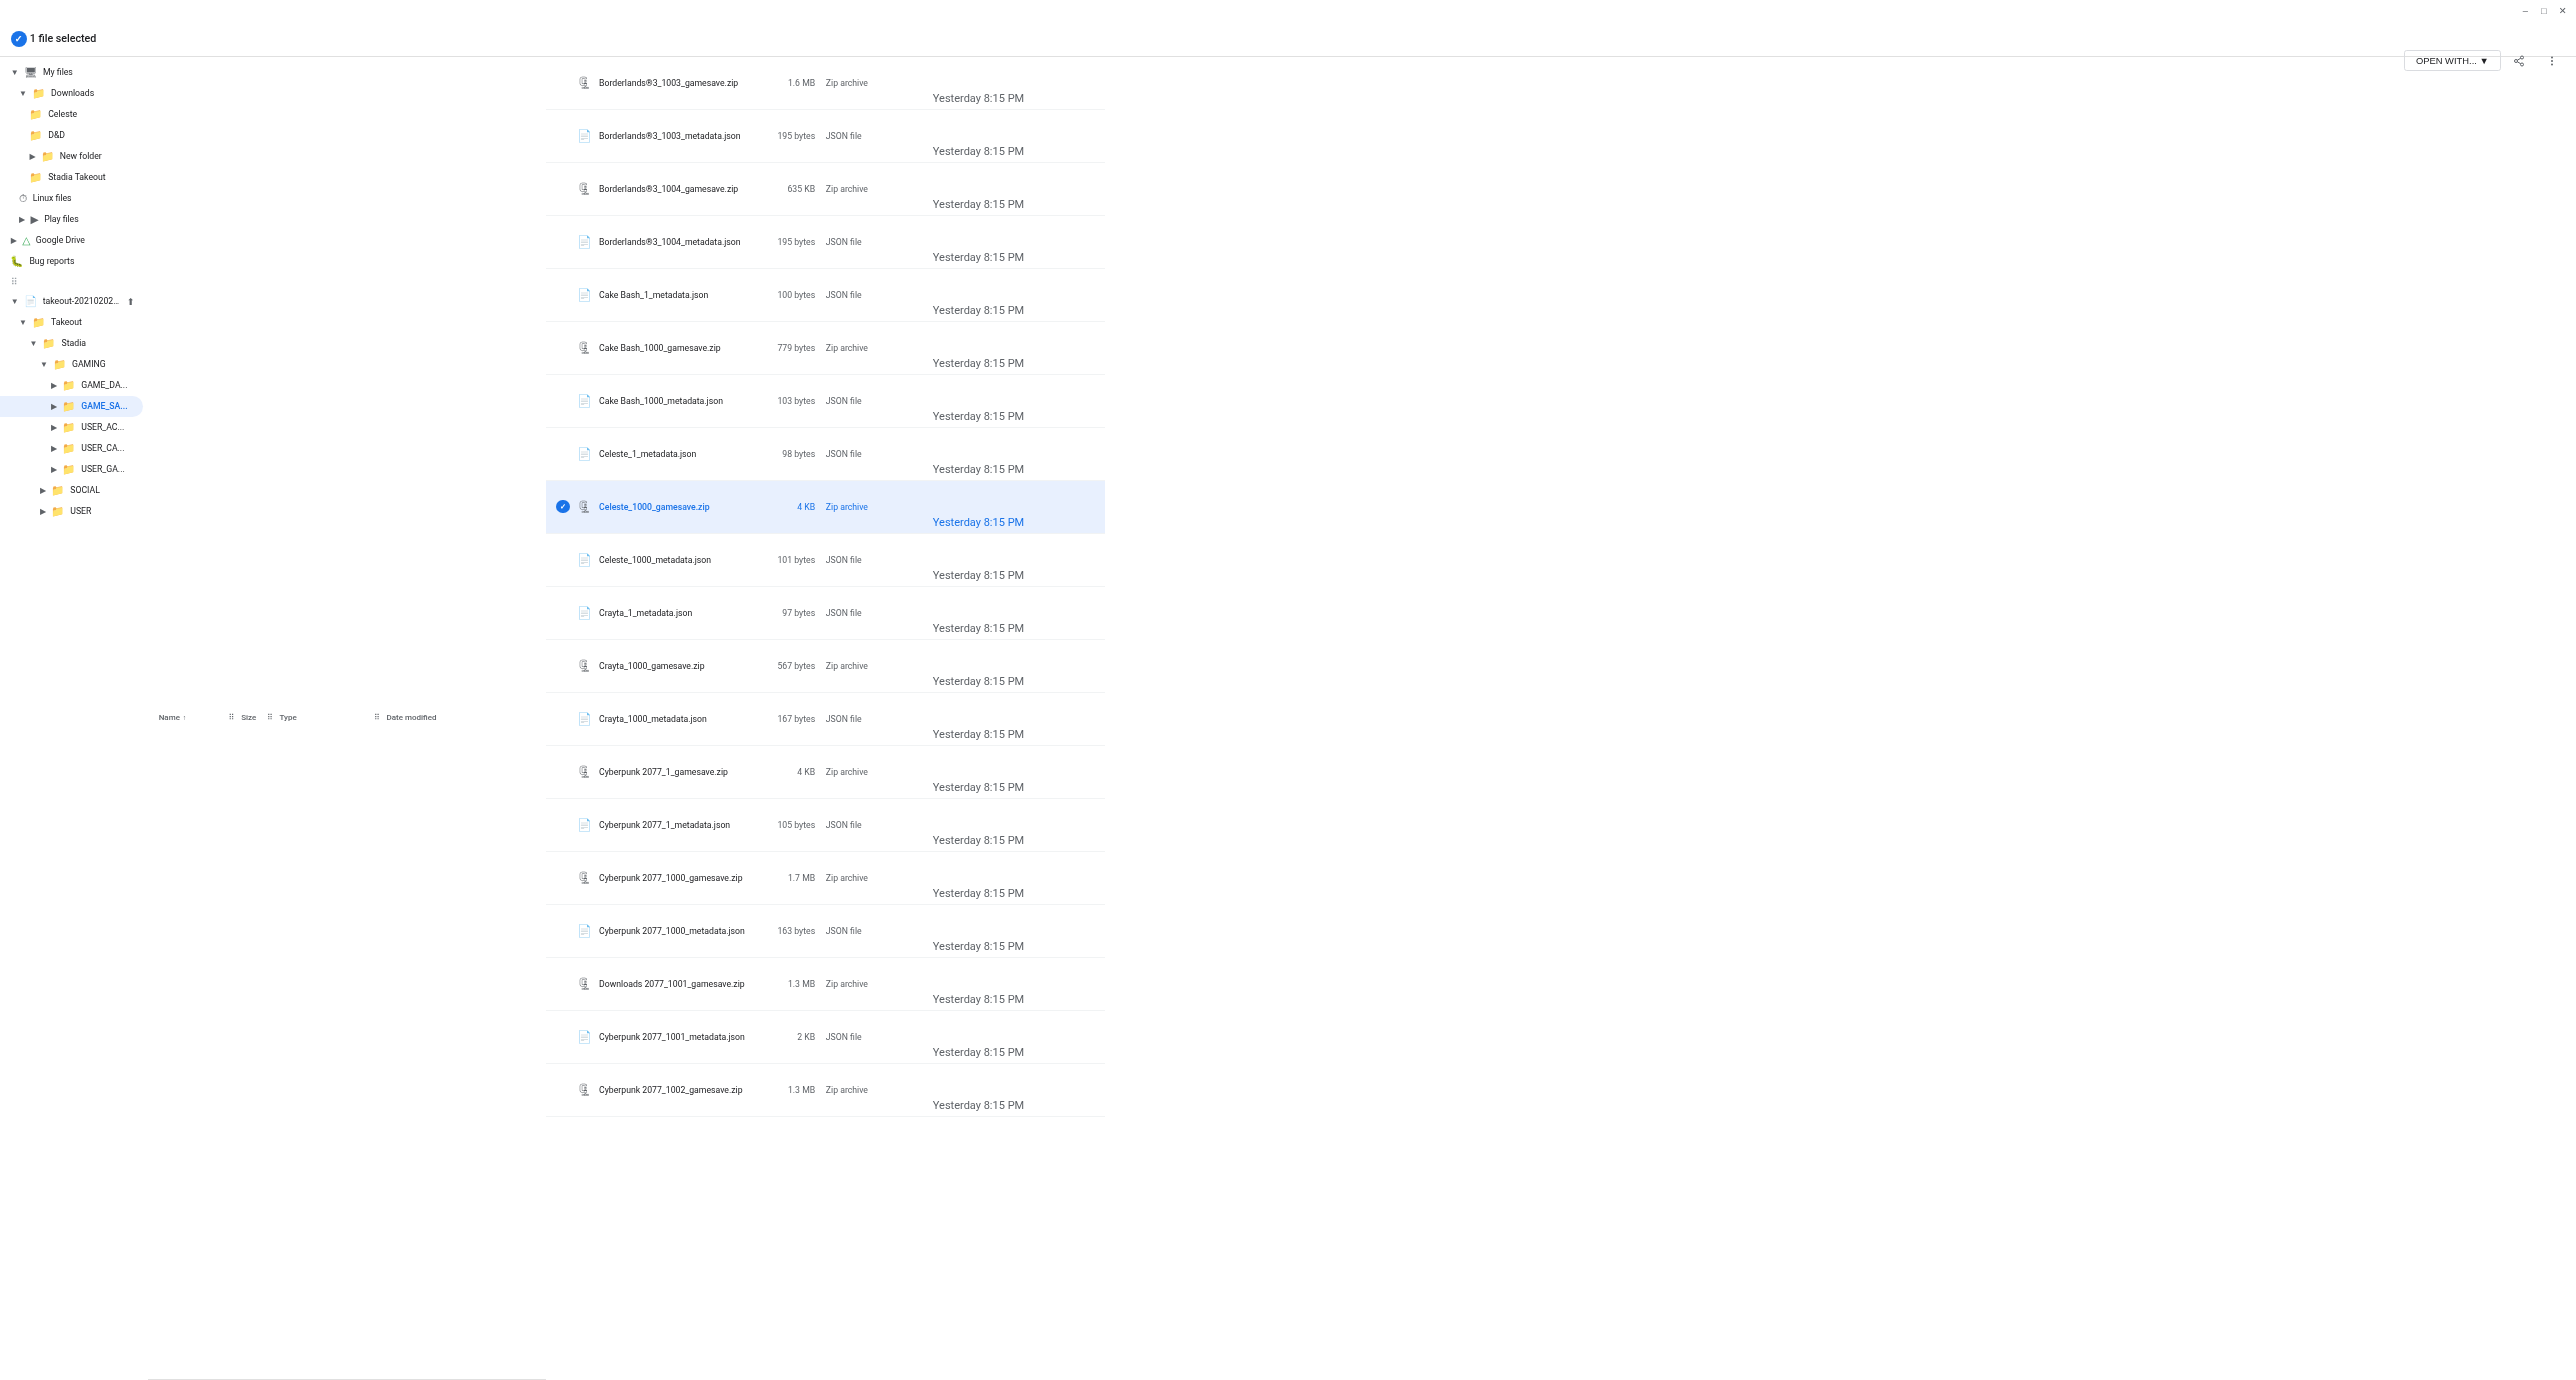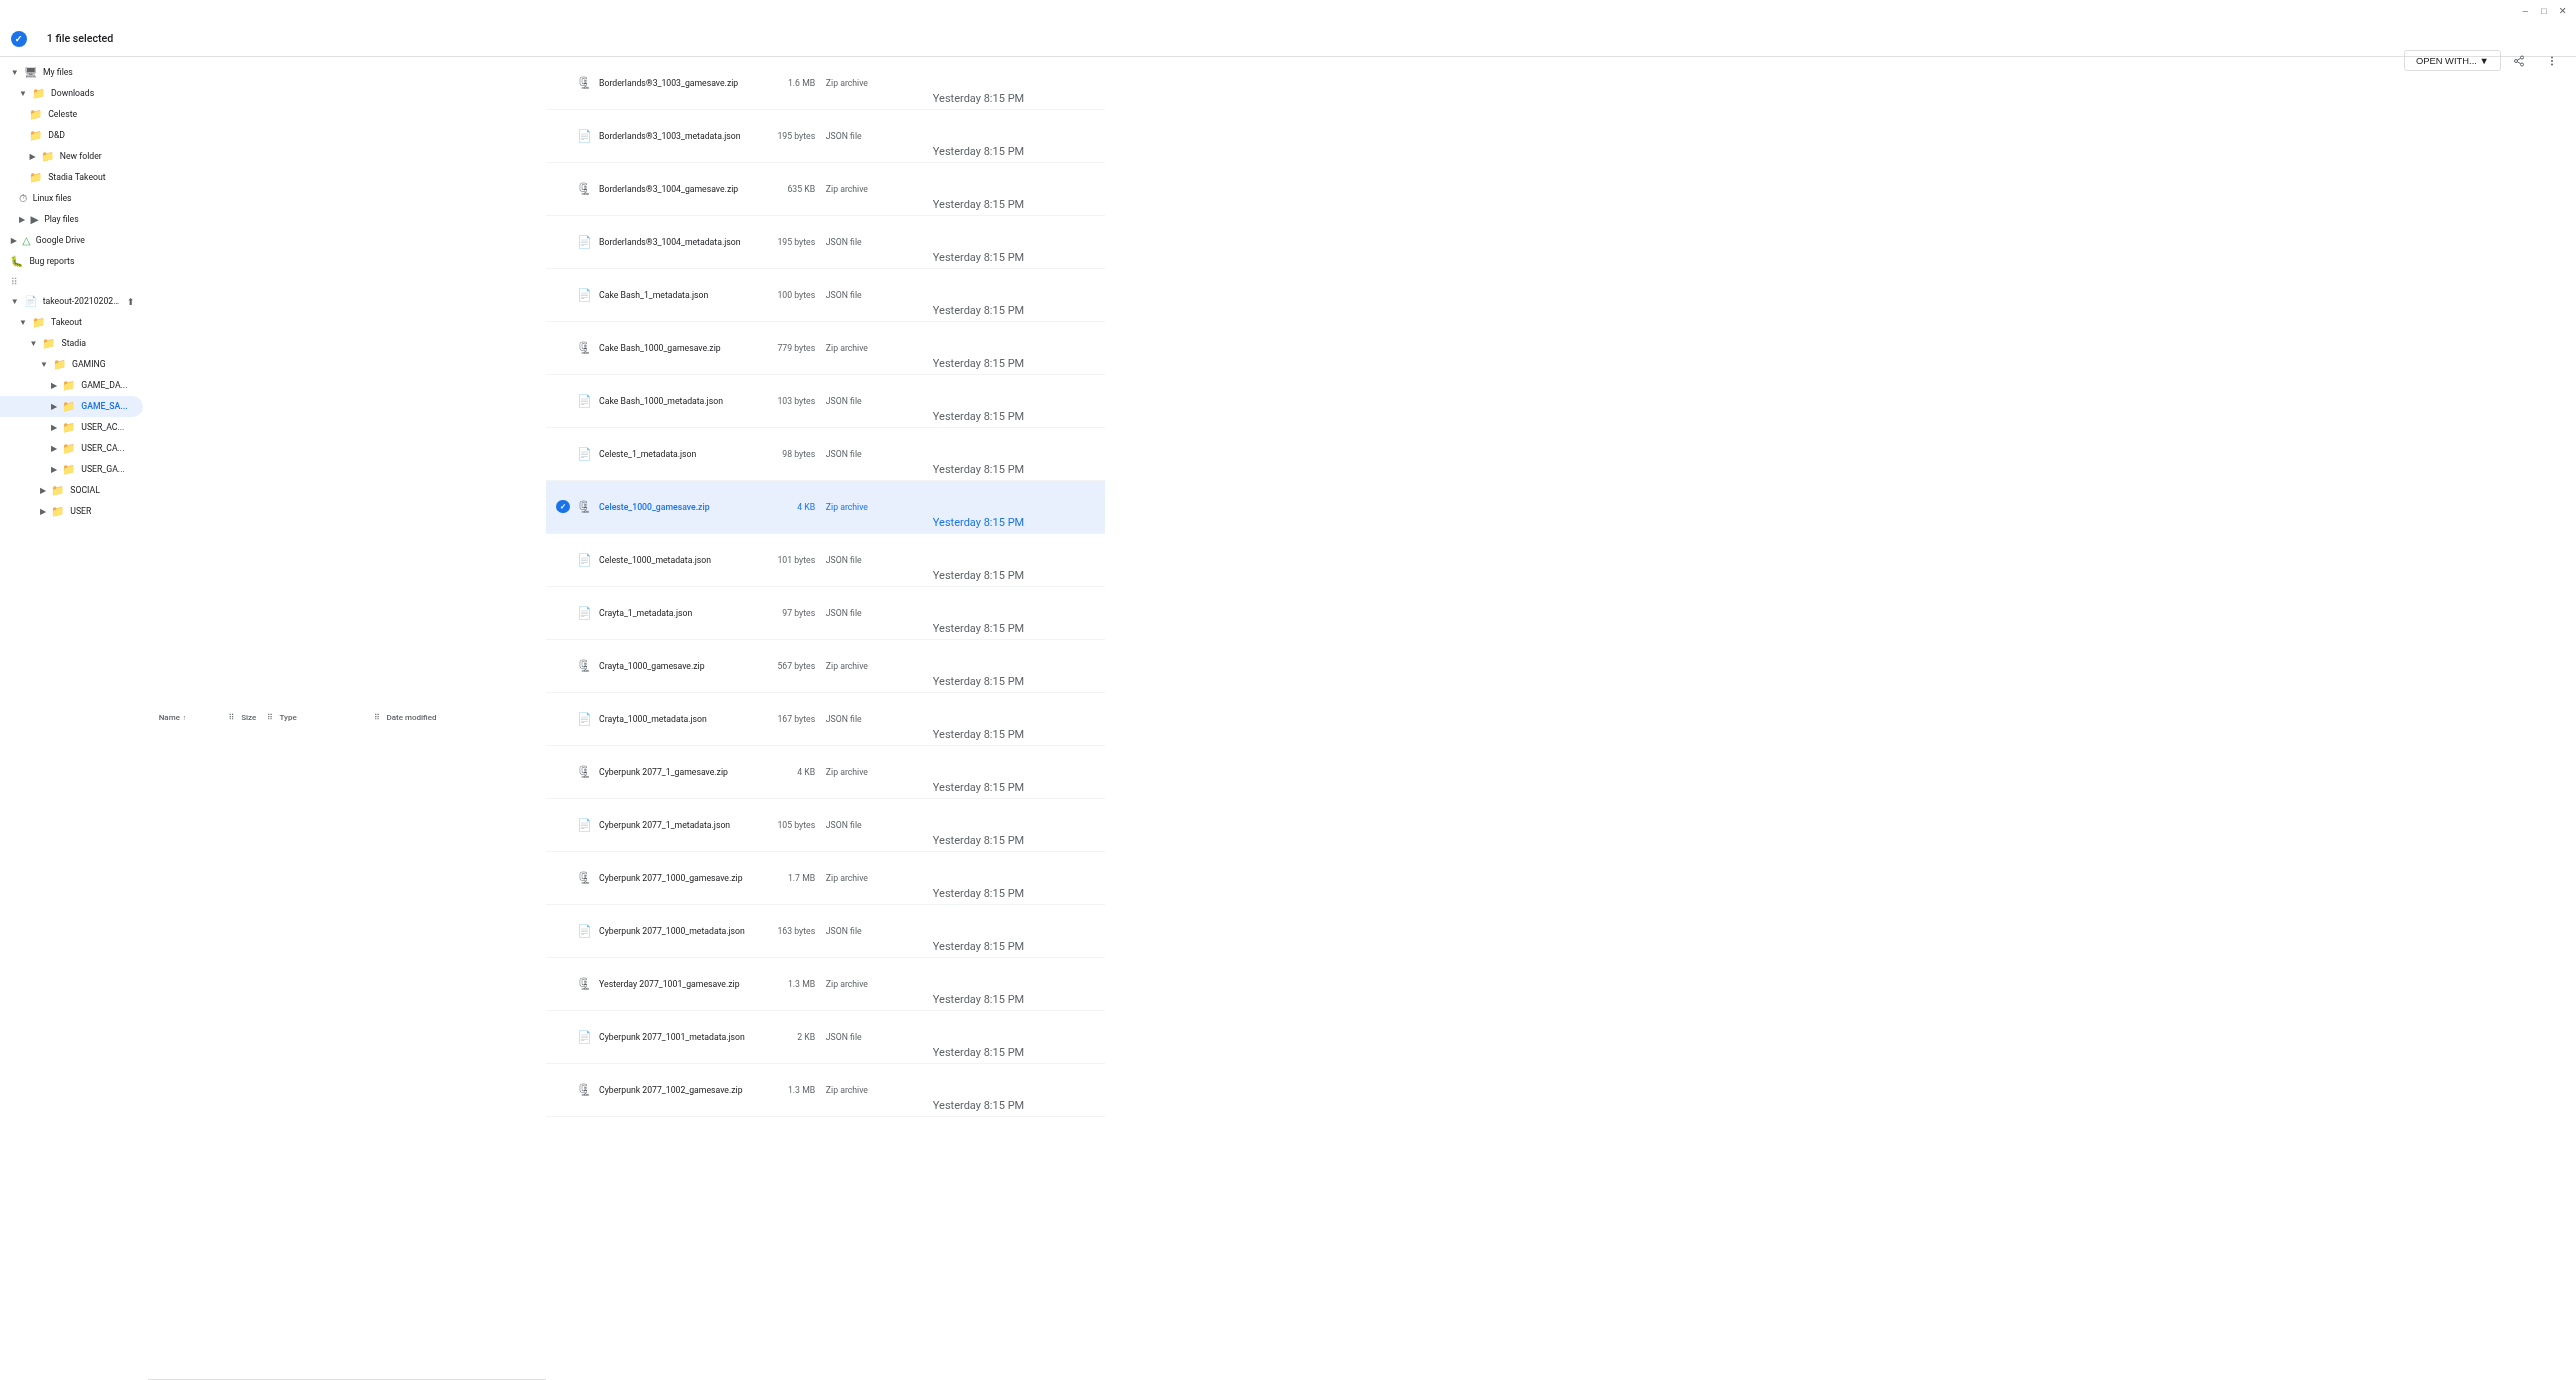--- a/index.html
+++ b/index.html
@@ -4,21 +4,21 @@
   <style>
     * { box-sizing: border-box; margin: 0; padding: 0; }
     body { font-family: 'Google Sans', Roboto, Arial, sans-serif; font-size: 8.7px; background: #fff; color: #202124; display: flex; flex-direction: column; height: 100vh; overflow: hidden; }
 
     
     .titlebar { display: flex; align-items: center; justify-content: flex-end; height: 21.5px; background: #fff; padding: 0 5.4px; gap: 2.7px; border-bottom: none; }
     .titlebar-btn { width: 16px; height: 16px; border: none; background: transparent; cursor: pointer; display: flex; align-items: center; justify-content: center; border-radius: 2.7px; font-size: 9.4px; color: #5f6368; }
 
     
     .topbar { display: flex; align-items: center; height: 35px; padding: 0 10.7px; border-bottom: 0.7px solid #e0e0e0; gap: 8px; }
-    .selected-indicator { display: flex; align-items: center; gap: 20px; flex: 1; }
+    .selected-indicator { display: flex; align-items: center; gap: 3px; flex: 1; }
     .check-circle { width: 16px; height: 16px; border-radius: 50%; background: #1a73e8; display: flex; align-items: center; justify-content: center; }
     .check-circle::after { content: '✓'; color: white; font-size: 9.4px; font-weight: bold; }
     .selected-text { font-size: 10.7px; font-weight: 500; color: #202124; }
     .topbar-actions { display: flex; align-items: center; gap: 5.4px; margin-top: 44px; }
     .open-with-btn { display: flex; align-items: center; gap: 2.7px; border: 0.7px solid #dadce0; border-radius: 2.7px; padding: 4px 10.7px; cursor: pointer; font-size: 9.4px; font-weight: 500; color: #202124; background: transparent; }
     .share-btn, .more-btn { width: 27px; height: 27px; border: none; background: transparent; cursor: pointer; display: flex; align-items: center; justify-content: center; border-radius: 50%; color: #5f6368; font-size: 12px; }
 
     
     .main { display: flex; flex: 1; overflow: hidden; }
 
@@ -452,21 +452,21 @@
     </div>
     <div class="col-size">163 bytes</div>
     <div class="col-type">JSON file</div>
     <div class="col-date">Yesterday 8:15 PM</div>
     <div class="col-actions"></div>
   </div>
         <div class="file-row">
     <div class="file-name-cell">
       <div class="file-check-empty"></div>
       <span class="file-icon zip">🗜</span>
-      <span class="file-name">Yesterday 2077_1001_gamesave.zip</span>
+      <span class="file-name">Downloads 2077_1001_gamesave.zip</span>
     </div>
     <div class="col-size">1.3 MB</div>
     <div class="col-type">Zip archive</div>
     <div class="col-date">Yesterday 8:15 PM</div>
     <div class="col-actions"></div>
   </div>
         <div class="file-row">
     <div class="file-name-cell">
       <div class="file-check-empty"></div>
       <span class="file-icon json">📄</span>

